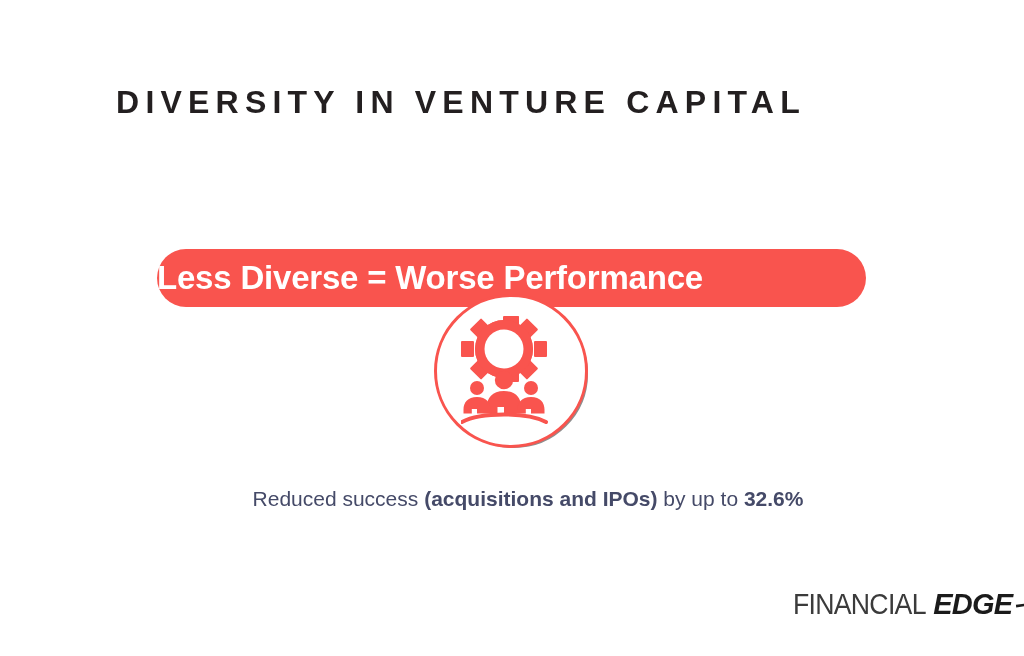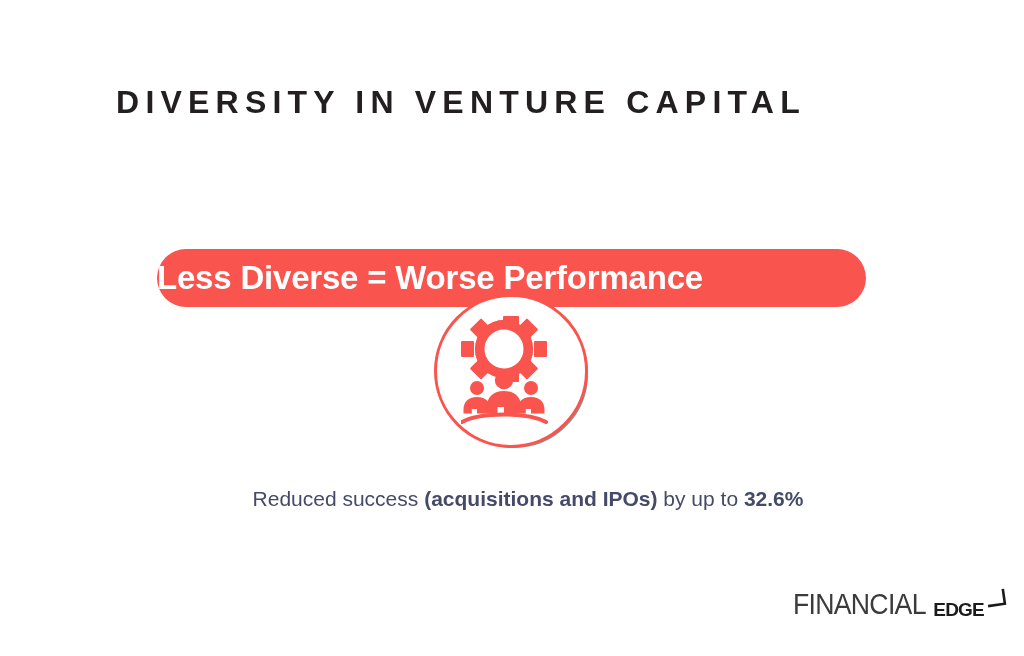--- a/index.html
+++ b/index.html
@@ -126,27 +126,28 @@
     font-size: 29px;
     font-weight: normal;
     color: #3b3b3b;
     letter-spacing: -0.8px;
     transform: scaleX(0.92);
     transform-origin: left bottom;
     line-height: 1;
     font-family: "Liberation Sans", sans-serif;
   }
   .logo-edge {
-    font-size: 19px;
+    font-size: 29px;
     font-weight: bold;
     color: #1b1b1b;
     letter-spacing: -0.8px;
     line-height: 1;
     margin-left: -4px;
     font-family: "Liberation Sans", sans-serif;
+    font-style: italic;
   }
   .logo-mark {
     margin-left: 1px;
     margin-bottom: 7px;
   }
 </style>
 </head>
 <body>
 
 <div class="infographic">

